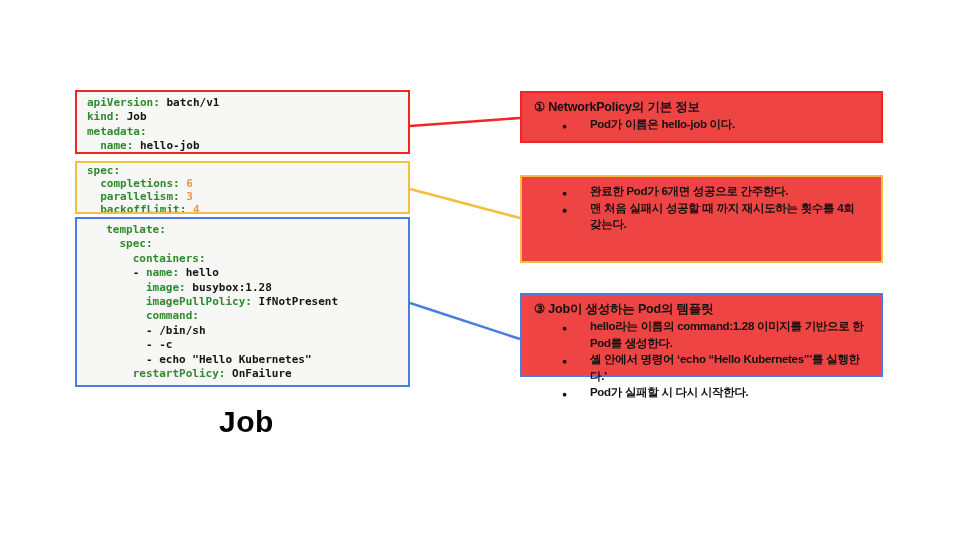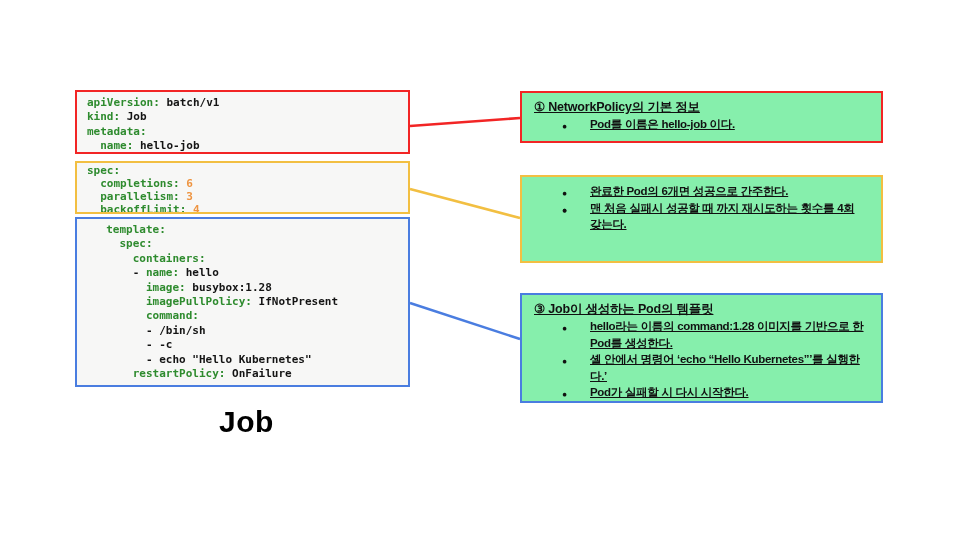--- a/index.html
+++ b/index.html
@@ -25,28 +25,27 @@
   #code-box-2{top:211px;height:170px;padding-left:16px;}
   .code-line{line-height:14.4px;}
   #code-box-1 .code-line{line-height:13.1px;}
   .tok-key{color:var(--key-green,#2e8b2e);}
   .tok-num{color:var(--num-orange,#ee9440);}
   .tok-val,.tok-plain{color:var(--code-black,#141414);}
 
   
   .note-box{
     position:absolute;left:520px;width:363px;box-sizing:border-box;
-    background:#86efac;border:2.5px solid #000;
+    background:#ef4444;border:2.5px solid #000;
     color:#111;font-weight:bold;
     padding:6px 16px 4px 12px;
-    text-decoration:underline;
   }
   #note-box-0{top:85px;height:52px;}
   #note-box-1{top:169px;height:88px;}
-  #note-box-2{top:287px;height:110px;}
+  #note-box-2{top:287px;height:84px;}
   .note-heading{font-size:12.5px;line-height:17px;letter-spacing:-0.2px;}
   .note-list{list-style:none;margin:0;padding:0;}
   .note-item{position:relative;font-size:11.5px;line-height:16.5px;letter-spacing:-0.3px;padding-left:56px;}
   .note-bullet{position:absolute;left:28px;top:2px;font-size:8.5px;}
 
   
   .slide-title{
     position:absolute;left:219px;top:399px;
     font-size:30px;font-weight:bold;color:#000;letter-spacing:0.5px;
   }
@@ -62,26 +61,26 @@
     <line x1="410" y1="297" x2="520" y2="333" stroke-width="2.5" stroke="#4a7de0"></line>
   </svg>
 
   <div class="code-box" id="code-box-0" style="border-color: rgb(242, 37, 37);"><div class="code-line"><span class="tok-key">apiVersion:</span><span class="tok-val"> batch/v1</span></div><div class="code-line"><span class="tok-key">kind:</span><span class="tok-val"> Job</span></div><div class="code-line"><span class="tok-key">metadata:</span></div><div class="code-line"><span class="tok-plain">  </span><span class="tok-key">name:</span><span class="tok-val"> hello-job</span></div></div>
   <div class="code-box" id="code-box-1" style="border-color: rgb(242, 191, 66);"><div class="code-line"><span class="tok-key">spec:</span></div><div class="code-line"><span class="tok-plain">  </span><span class="tok-key">completions:</span><span class="tok-plain"> </span><span class="tok-num">6</span></div><div class="code-line"><span class="tok-plain">  </span><span class="tok-key">parallelism:</span><span class="tok-plain"> </span><span class="tok-num">3</span></div><div class="code-line"><span class="tok-plain">  </span><span class="tok-key">backoffLimit:</span><span class="tok-plain"> </span><span class="tok-num">4</span></div></div>
   <div class="code-box" id="code-box-2" style="border-color: rgb(74, 125, 224);"><div class="code-line"><span class="tok-plain">  </span><span class="tok-key">template:</span></div><div class="code-line"><span class="tok-plain">    </span><span class="tok-key">spec:</span></div><div class="code-line"><span class="tok-plain">      </span><span class="tok-key">containers:</span></div><div class="code-line"><span class="tok-plain">      - </span><span class="tok-key">name:</span><span class="tok-val"> hello</span></div><div class="code-line"><span class="tok-plain">        </span><span class="tok-key">image:</span><span class="tok-val"> busybox:1.28</span></div><div class="code-line"><span class="tok-plain">        </span><span class="tok-key">imagePullPolicy:</span><span class="tok-val"> IfNotPresent</span></div><div class="code-line"><span class="tok-plain">        </span><span class="tok-key">command:</span></div><div class="code-line"><span class="tok-val">        - /bin/sh</span></div><div class="code-line"><span class="tok-val">        - -c</span></div><div class="code-line"><span class="tok-val">        - echo "Hello Kubernetes"</span></div><div class="code-line"><span class="tok-plain">      </span><span class="tok-key">restartPolicy:</span><span class="tok-val"> OnFailure</span></div></div>
 
   <div class="note-box" id="note-box-0" style="border-color: rgb(242, 37, 37);">
       <div class="note-heading">① NetworkPolicy의 기본 정보</div>
       <ul class="note-list">
-        <li class="note-item"><span class="note-bullet">●</span><span>Pod를 이름은 hello-job 이다.</span></li>
+        <li class="note-item"><span class="note-bullet">●</span><span>Pod가 이름은 hello-job 이다.</span></li>
       </ul>
     </div>
   <div class="note-box" id="note-box-1" style="border-color: rgb(242, 191, 66);">
       <ul class="note-list">
-        <li class="note-item"><span class="note-bullet">●</span><span>완료한 Pod의 6개면 성공으로 간주한다.</span></li>
+        <li class="note-item"><span class="note-bullet">●</span><span>완료한 Pod가 6개면 성공으로 간주한다.</span></li>
         <li class="note-item"><span class="note-bullet">●</span></li>
         <li class="note-item"><span class="note-bullet">●</span><span>맨 처음 실패시 성공할 때 까지 재시도하는 횟수를 4회 갖는다.</span></li>
       </ul>
     </div>
   <div class="note-box" id="note-box-2" style="border-color: rgb(74, 125, 224);">
       <div class="note-heading">③ Job이 생성하는 Pod의 템플릿</div>
       <ul class="note-list">
         <li class="note-item"><span class="note-bullet">●</span><span>hello라는 이름의 command:1.28 이미지를 기반으로 한 Pod를 생성한다.</span></li>
         <li class="note-item"><span class="note-bullet">●</span><span>셸 안에서 명령어 ‘echo “Hello Kubernetes”’를 실행한다.’</span></li>
         <li class="note-item"><span class="note-bullet">●</span><span>Pod가 실패할 시 다시 시작한다.</span></li>

